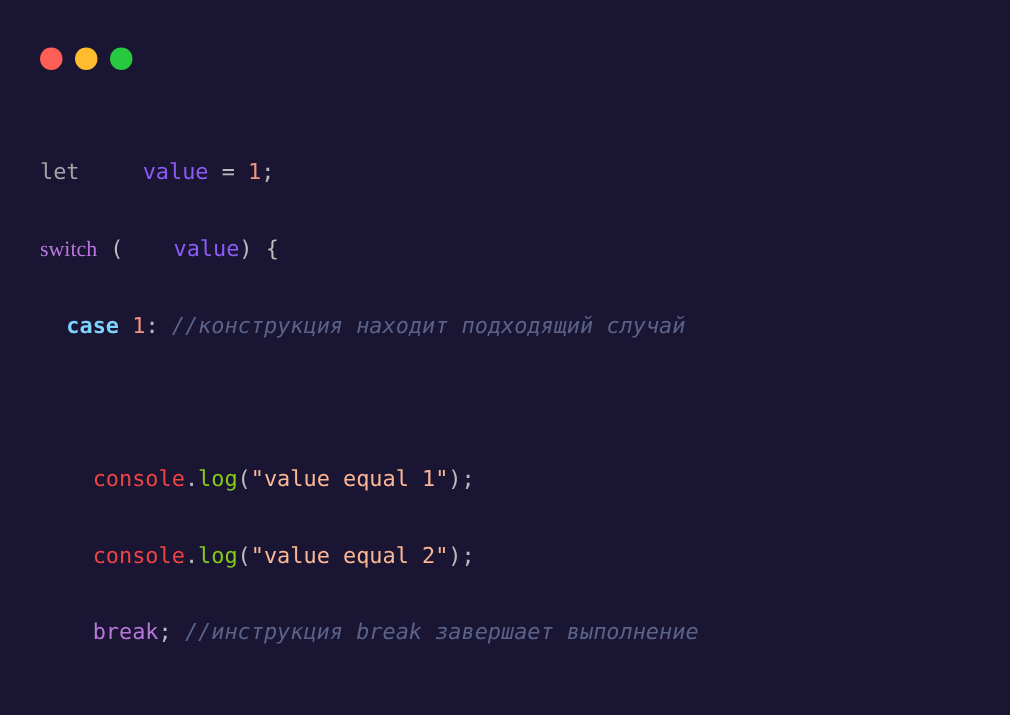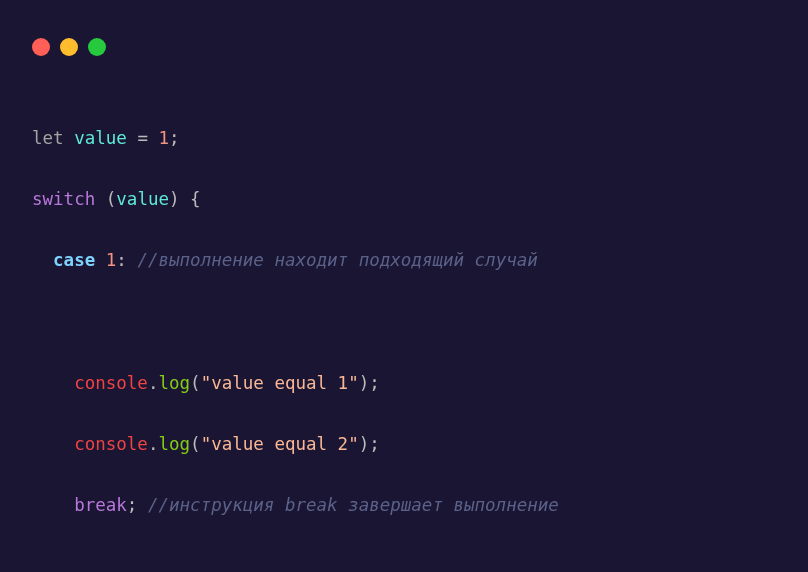--- a/index.html
+++ b/index.html
@@ -30,39 +30,39 @@
   .tok-op { color: #bbbbbb; }
   .tok-num { color: #f09483; }
   .tok-punct { color: #bbbbbb; }
   .tok-comment { color: #5b6289; font-style: italic; }
   .tok-obj { color: #ef4444; }
   .tok-dot { color: #bbbbbb; }
   .tok-method { color: #84cc16; }
   .tok-string { color: #fab795; }
   .tok-paren { color: #bbbbbb; }
   .tok-brace { color: #bbbbbb; }
-  .tok-switch { color: #b877db; }
+  .tok-switch { color: #b877db; font-family: Liberation Serif, serif; }
   .tok-case { color: #7dd3fc; font-weight: bold; }
   .tok-break { color: #b877db; }
   .tok-let { color: #a3a3a3; }
-  .tok-value { color: #5eead4; }
+  .tok-value { color: #8b5cf6; margin-left: 40px; }
 </style>
 </head>
 <body>
 
 <div class="window-controls">
   <div class="dot" style="background:#ff5f56"></div>
   <div class="dot" style="background:#ffbd2e"></div>
   <div class="dot" style="background:#27c93f"></div>
 </div>
 
 <div class="code-block">
 <div><span class="tok-let">let</span> <span class="tok-value">value</span><span class="tok-op"> = </span><span class="tok-num">1</span><span class="tok-punct">;</span></div>
 <div><span class="tok-switch">switch</span><span> </span><span class="tok-paren">(</span><span class="tok-value">value</span><span class="tok-paren">)</span><span> </span><span class="tok-brace">{</span></div>
-<div><span>  </span><span class="tok-case">case</span><span> </span><span class="tok-num">1</span><span class="tok-punct">:</span><span> </span><span class="tok-comment">//выполнение находит подходящий случай</span></div>
+<div><span>  </span><span class="tok-case">case</span><span> </span><span class="tok-num">1</span><span class="tok-punct">:</span><span> </span><span class="tok-comment">//конструкция находит подходящий случай</span></div>
 <div><span>          </span></div>
 <div><span>    </span><span class="tok-obj">console</span><span class="tok-dot">.</span><span class="tok-method">log</span><span class="tok-paren">(</span><span class="tok-string">"value equal 1"</span><span class="tok-paren">)</span><span class="tok-punct">;</span></div>
 <div><span>    </span><span class="tok-obj">console</span><span class="tok-dot">.</span><span class="tok-method">log</span><span class="tok-paren">(</span><span class="tok-string">"value equal 2"</span><span class="tok-paren">)</span><span class="tok-punct">;</span></div>
 <div><span>    </span><span class="tok-break">break</span><span class="tok-punct">;</span><span> </span><span class="tok-comment">//инструкция break завершает выполнение</span></div>
 
 
 
 
 </div>
 

